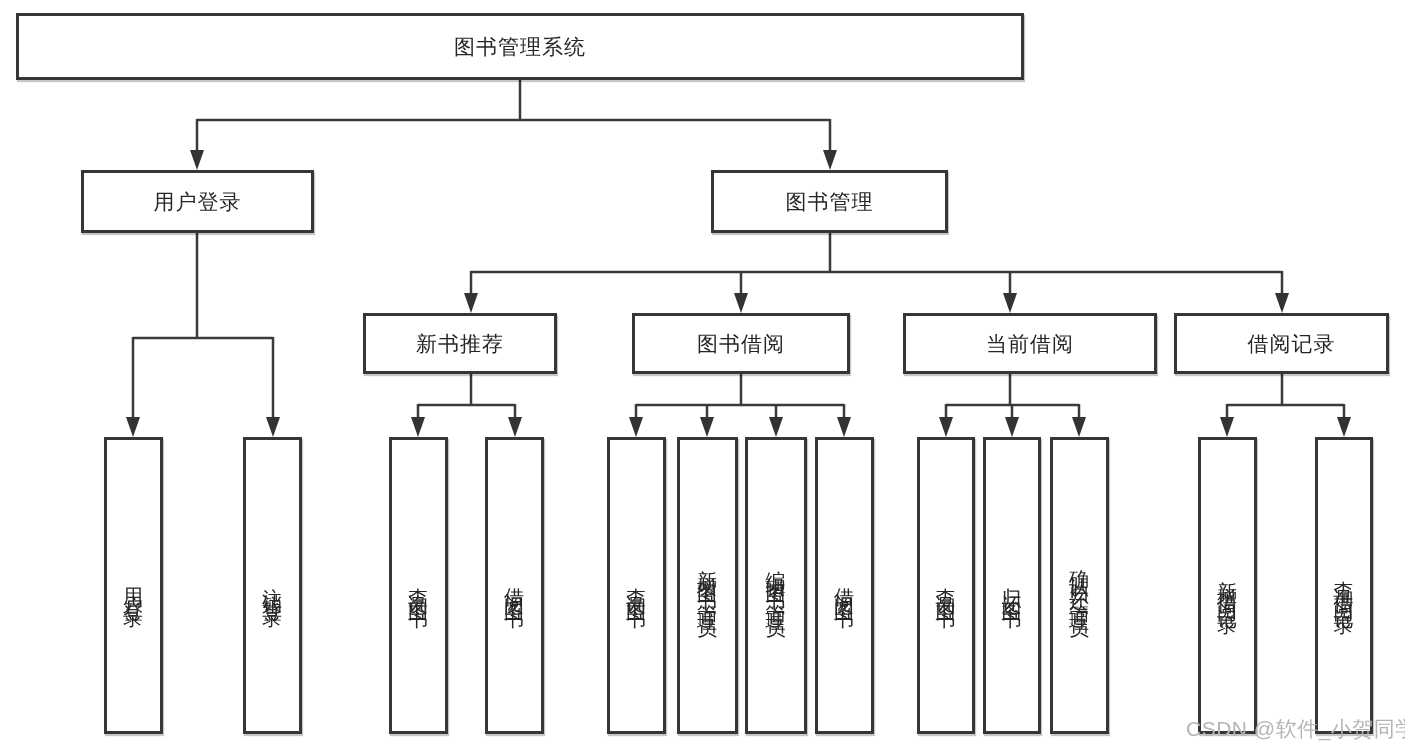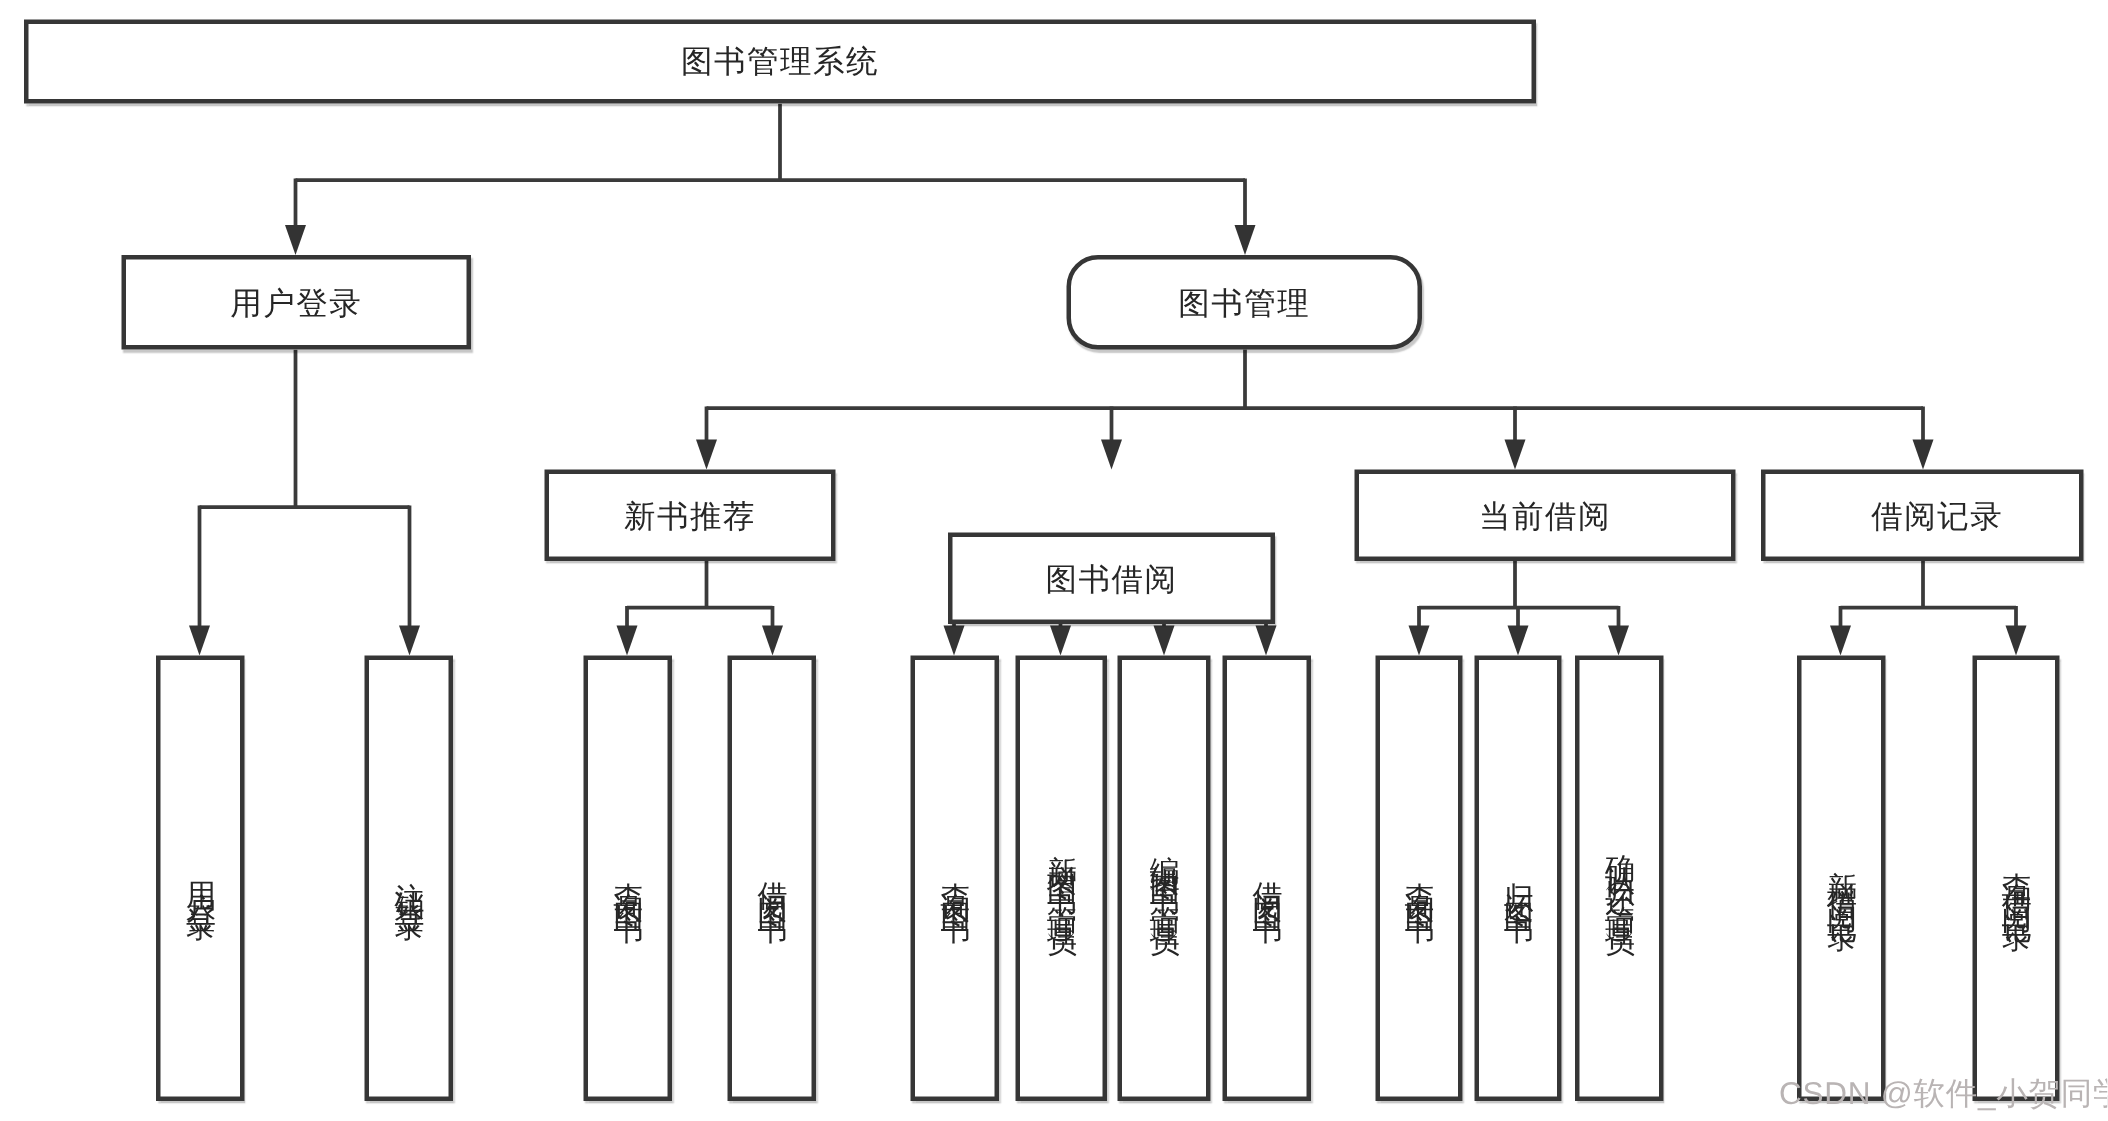--- a/index.html
+++ b/index.html
@@ -14,25 +14,25 @@
     position:absolute;box-sizing:border-box;background:#ffffff;
     border:3px solid #363636;display:flex;align-items:center;justify-content:center;
     box-shadow:1px 2px 1px rgba(0,0,0,0.22);color:#262626;z-index:2;
   }
   .h .label{font-size:21px;letter-spacing:1px;white-space:nowrap;}
   .leaf .label{
     writing-mode:vertical-rl;text-orientation:mixed;
     font-size:20px;letter-spacing:7px;line-height:1.1;
   }
   
-  .n-root{left:16px;top:13px;width:1008px;height:56px;}
+  .n-root{left:16px;top:13px;width:1008px;height:67px;}
   .n-user-login{left:81px;top:170px;width:233px;height:63px;}
-  .n-book-mgmt{left:711px;top:170px;width:237px;height:63px;border-radius:21px;}
+  .n-book-mgmt{left:711px;top:170px;width:237px;height:63px;}
   .n-new-book{left:363px;top:313px;width:194px;height:61px;}
-  .n-book-borrow{left:632px;top:313px;width:218px;height:61px;margin-top:42px;}
+  .n-book-borrow{left:632px;top:313px;width:218px;height:61px;}
   .n-current-borrow{left:903px;top:313px;width:254px;height:61px;}
   .n-borrow-record{left:1174px;top:313px;width:215px;height:61px;padding-left:20px;}
   .leaf{top:437px;height:297px;}
   .l1{left:104px;width:59px;}
   .l2{left:243px;width:59px;}
   .l3{left:389px;width:59px;}
   .l4{left:485px;width:59px;}
   .l5{left:607px;width:59px;}
   .l6{left:677px;width:61px;}
   .l7{left:745px;width:62px;}

